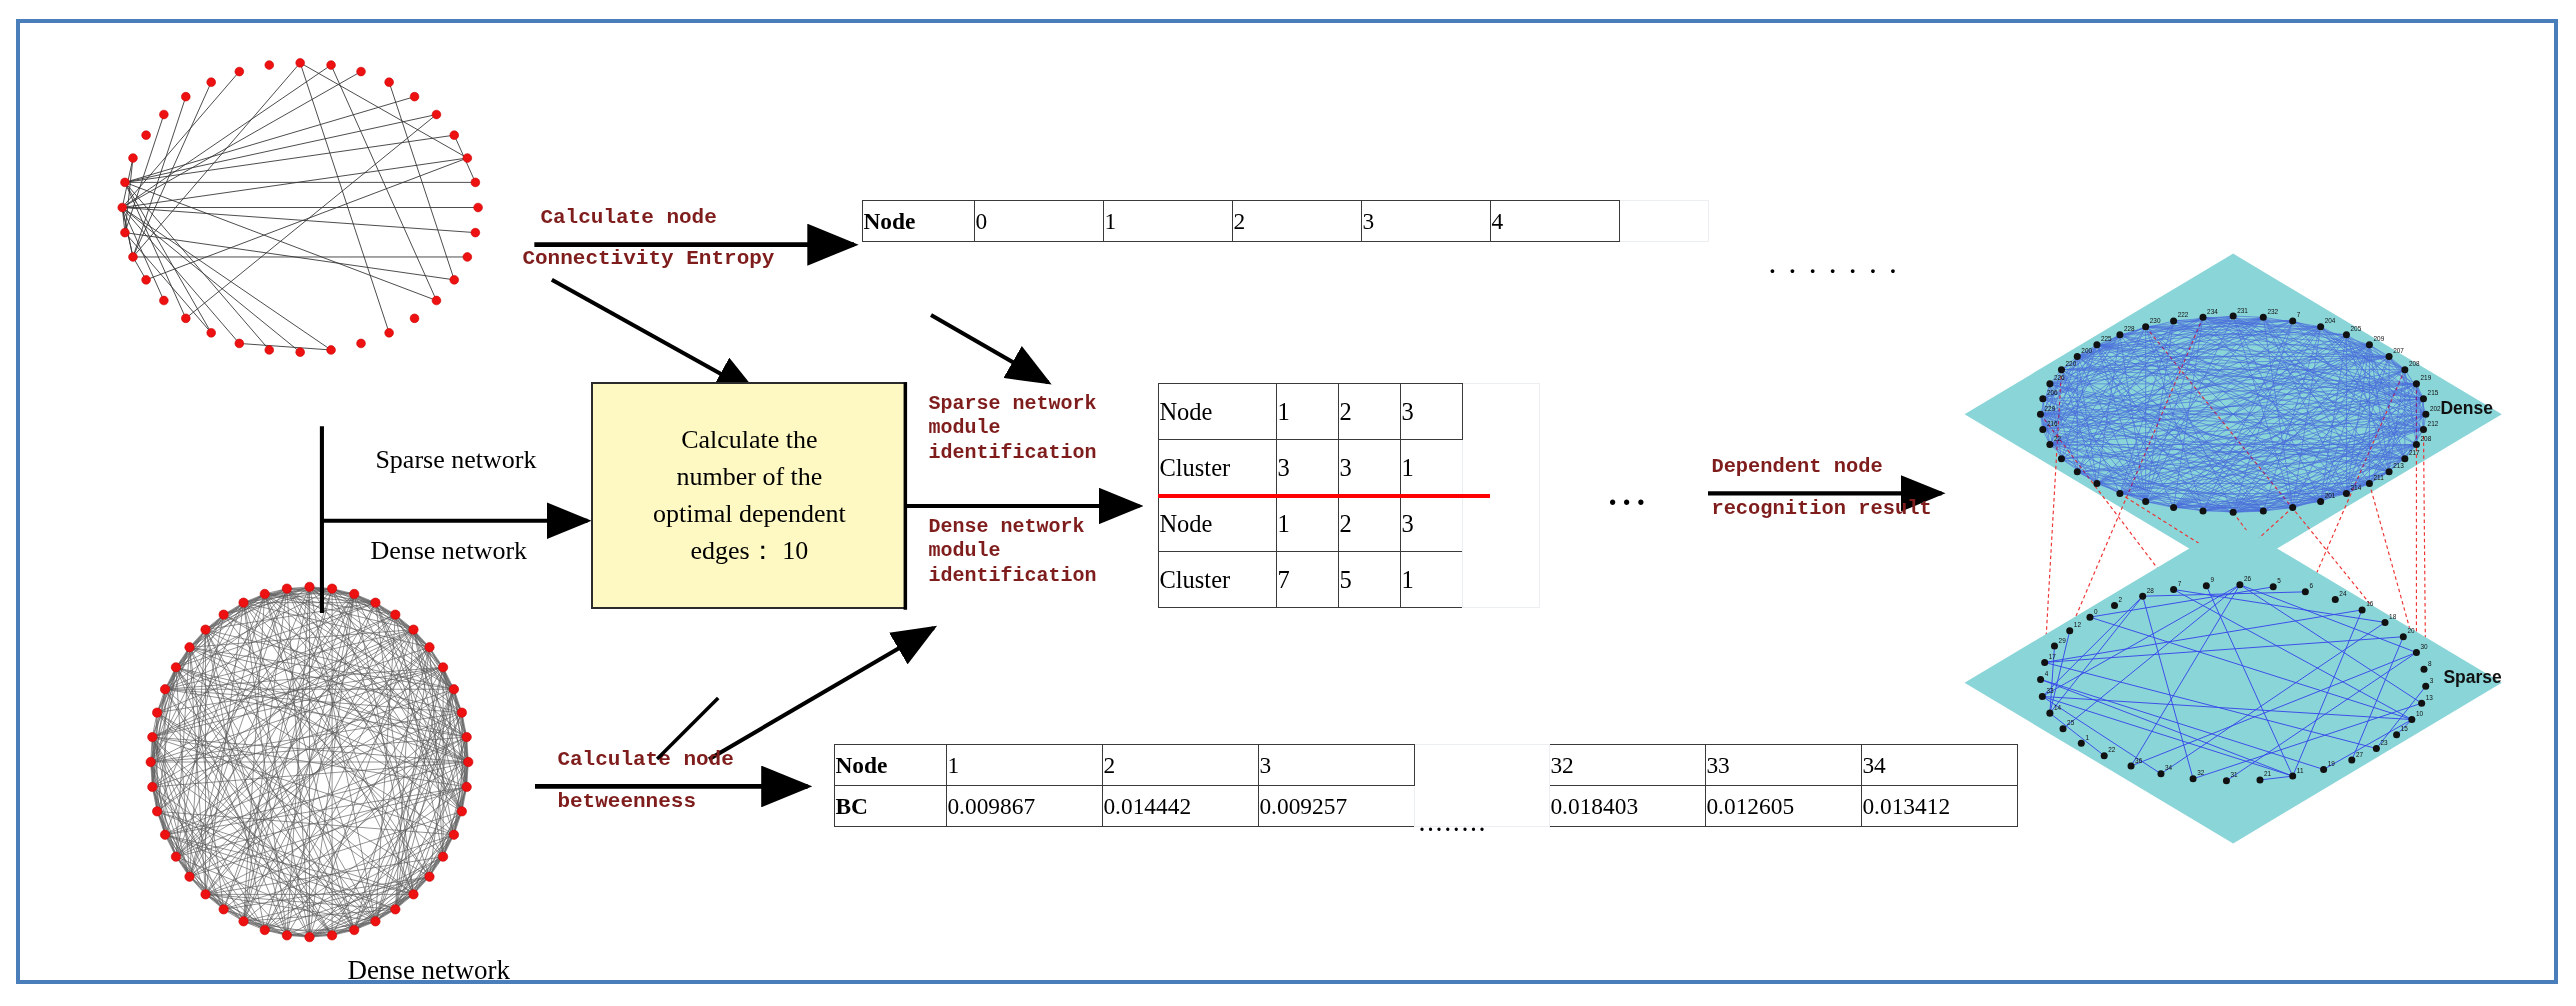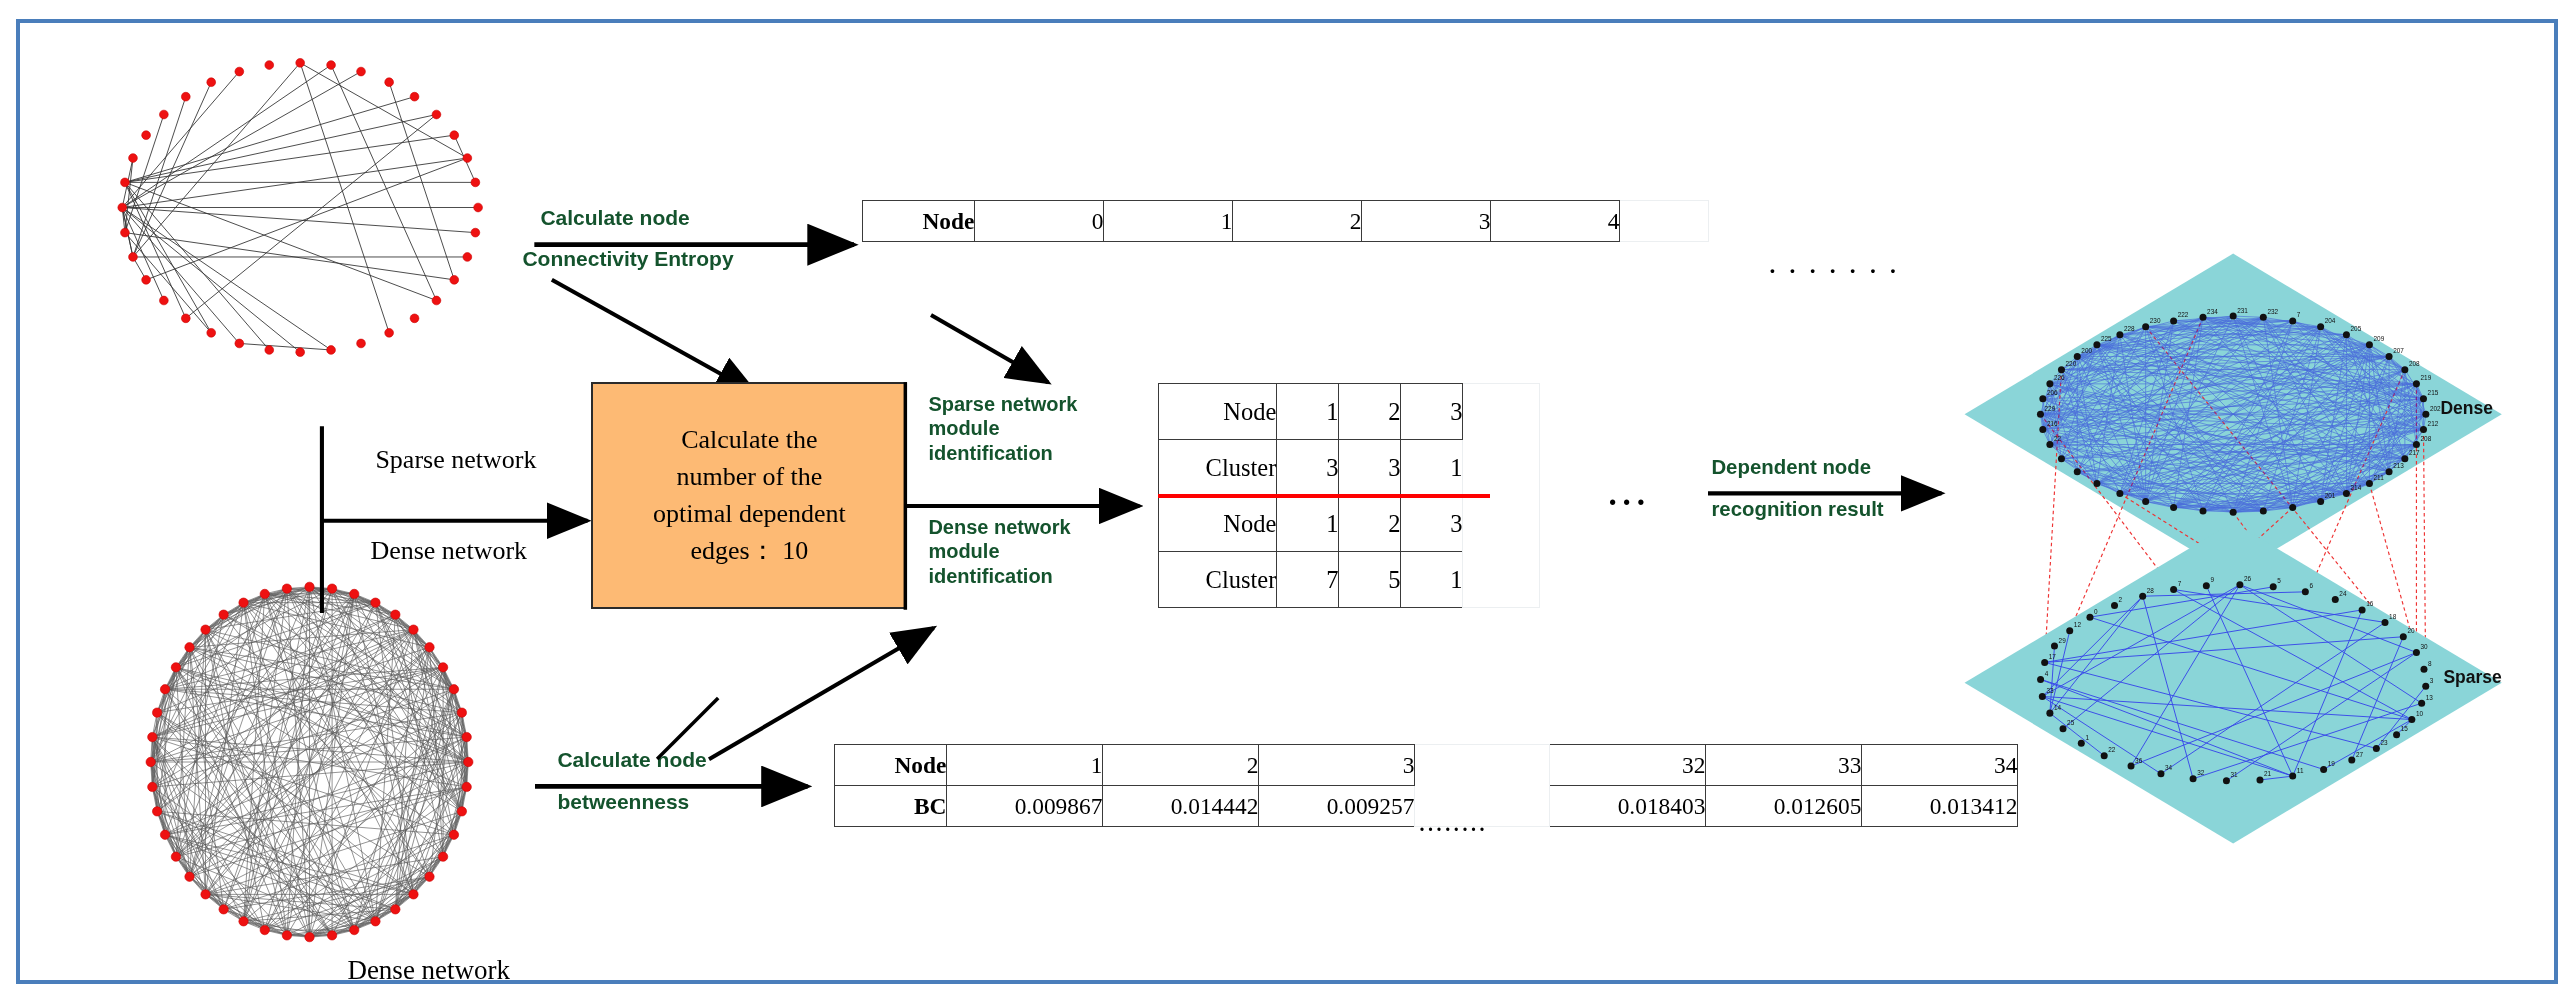--- a/index.html
+++ b/index.html
@@ -23,36 +23,36 @@
   .abs { position: absolute; }
 
   
   .lbl-serif {
     font-family: "Liberation Serif", "DejaVu Serif", serif;
     color: #000;
     white-space: nowrap;
     line-height: 1.15;
   }
   .lbl-bold {
-    font-family: Liberation Sans, sans-serif;
+    font-family: Liberation Mono, monospace;
     font-weight: bold;
-    color: #14532d;
+    color: #7f1d1d;
     line-height: 1.22;
   }
 
   
   table.dt {
     border-collapse: collapse;
     font-family: "Liberation Serif", "DejaVu Serif", serif;
     color: #000;
     background: #fff;
   }
   table.dt td {
     border: 1.2px solid #3a3a3a;
-    text-align: right;
+    text-align: left;
     vertical-align: middle;
     padding: 0;
     background: #fff;
   }
   td.hdr { font-weight: bold; }
   td.blank { border-color: #eceff1 !important; }
 
   
   .redline {
     position: absolute;
@@ -662,21 +662,21 @@
       <marker id="ah3" markerWidth="11" markerHeight="9" refX="10" refY="4.5" orient="auto">
         <path d="M0,0 L11,4.5 L0,9 z" fill="#000"></path>
       </marker>
     </defs>
     <line x1="5" y1="0" x2="5" y2="320" stroke="#000" stroke-width="7"></line>
     <line x1="5" y1="162" x2="460" y2="162" stroke="#000" stroke-width="7" marker-end="url(#ah3)"></line>
   </svg>
   <div class="abs lbl-serif" style="left:355px; top:422px; font-size:26px;">Sparse network</div>
   <div class="abs lbl-serif" style="left:350px; top:513px; font-size:26px;">Dense network</div>
 
-  <div class="abs" style="left:571px; top:359px; width:312px; height:223px; border:2.3px solid #2b2b2b; background:#fdba74;
+  <div class="abs" style="left:571px; top:359px; width:312px; height:223px; border:2.3px solid #2b2b2b; background:#fef9c3;
               display:flex; flex-direction:column; justify-content:center; align-items:center;">
     <div class="lbl-serif" style="font-size:26px; margin:3.5px 0;">Calculate the</div>
     <div class="lbl-serif" style="font-size:26px; margin:3.5px 0;">number of the</div>
     <div class="lbl-serif" style="font-size:26px; margin:3.5px 0;">optimal dependent</div>
     <div class="lbl-serif" style="font-size:26px; margin:3.5px 0;text-align:right;">edges： 10</div>
   </div>
 
   <svg class="ov" style="left:883px; top:359px;" width="251" height="231" viewBox="0 0 430 395">
     <defs>
       <marker id="ah4" markerWidth="11" markerHeight="9" refX="10" refY="4.5" orient="auto">

